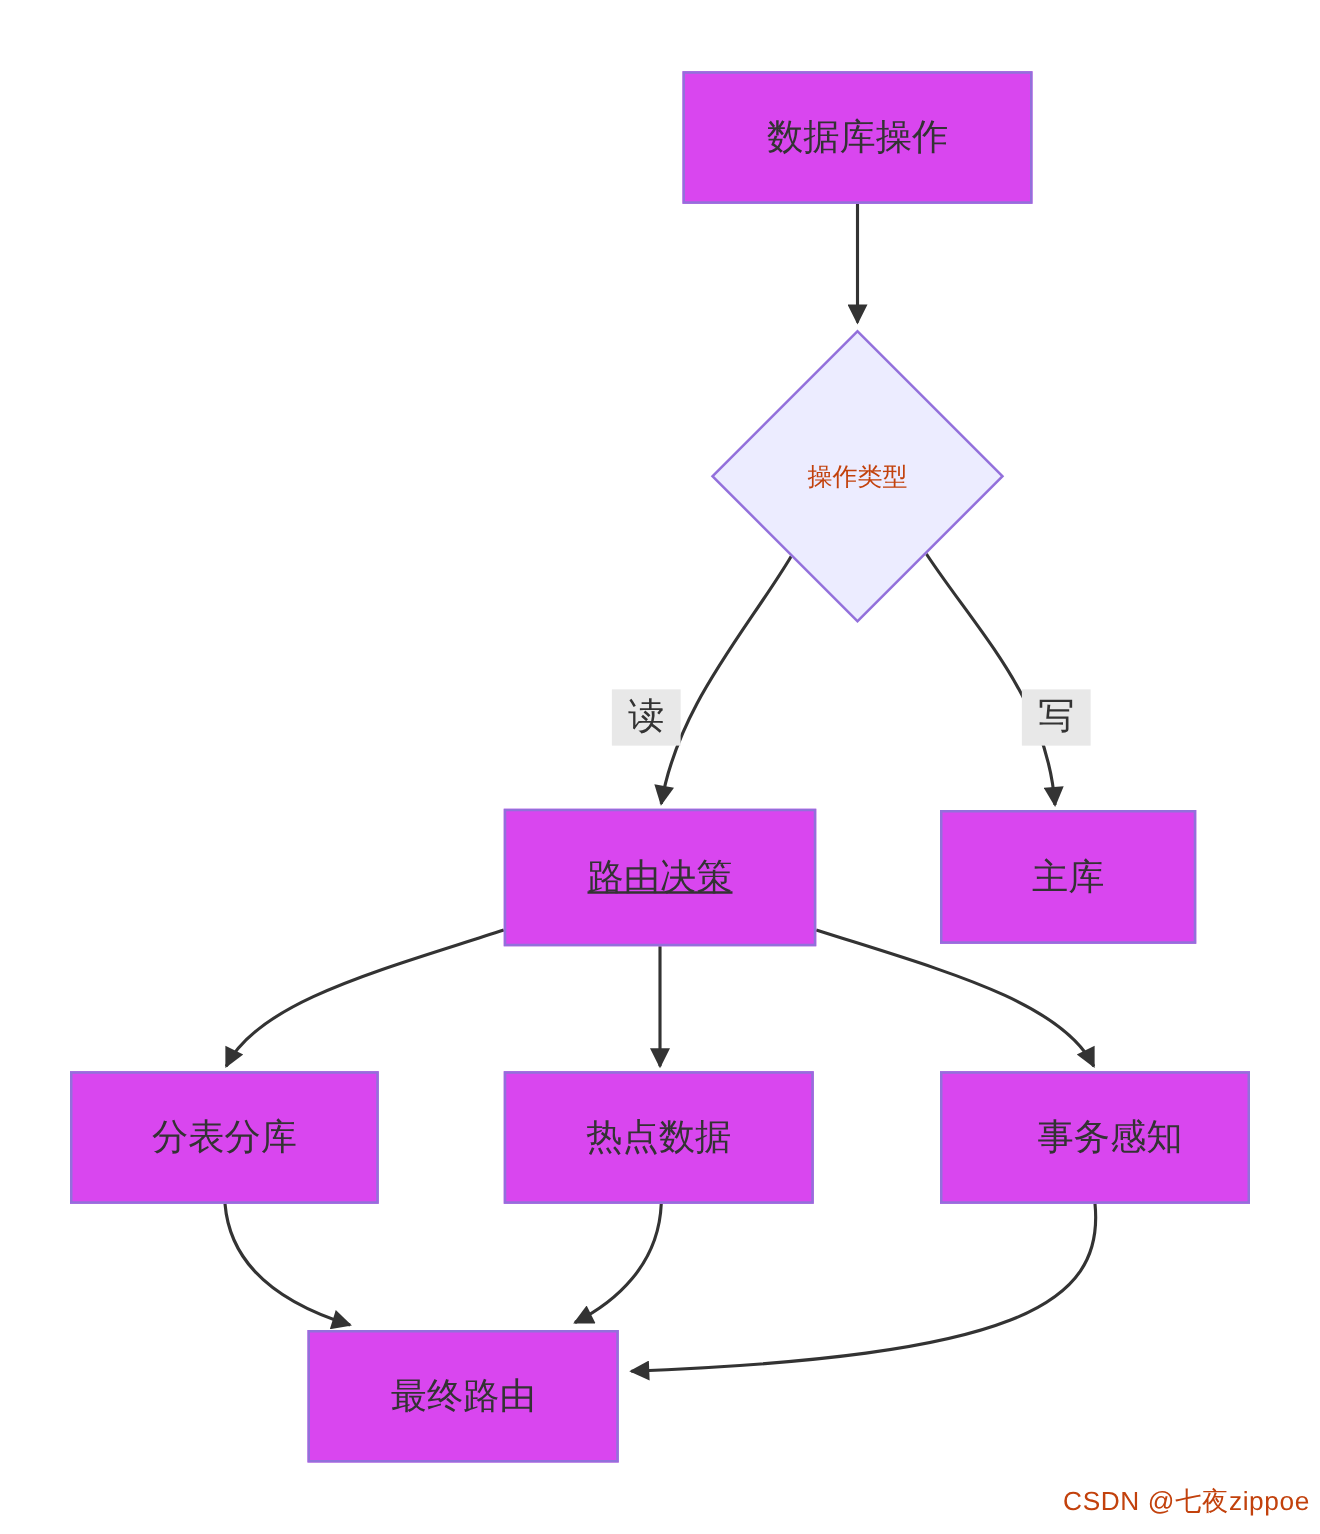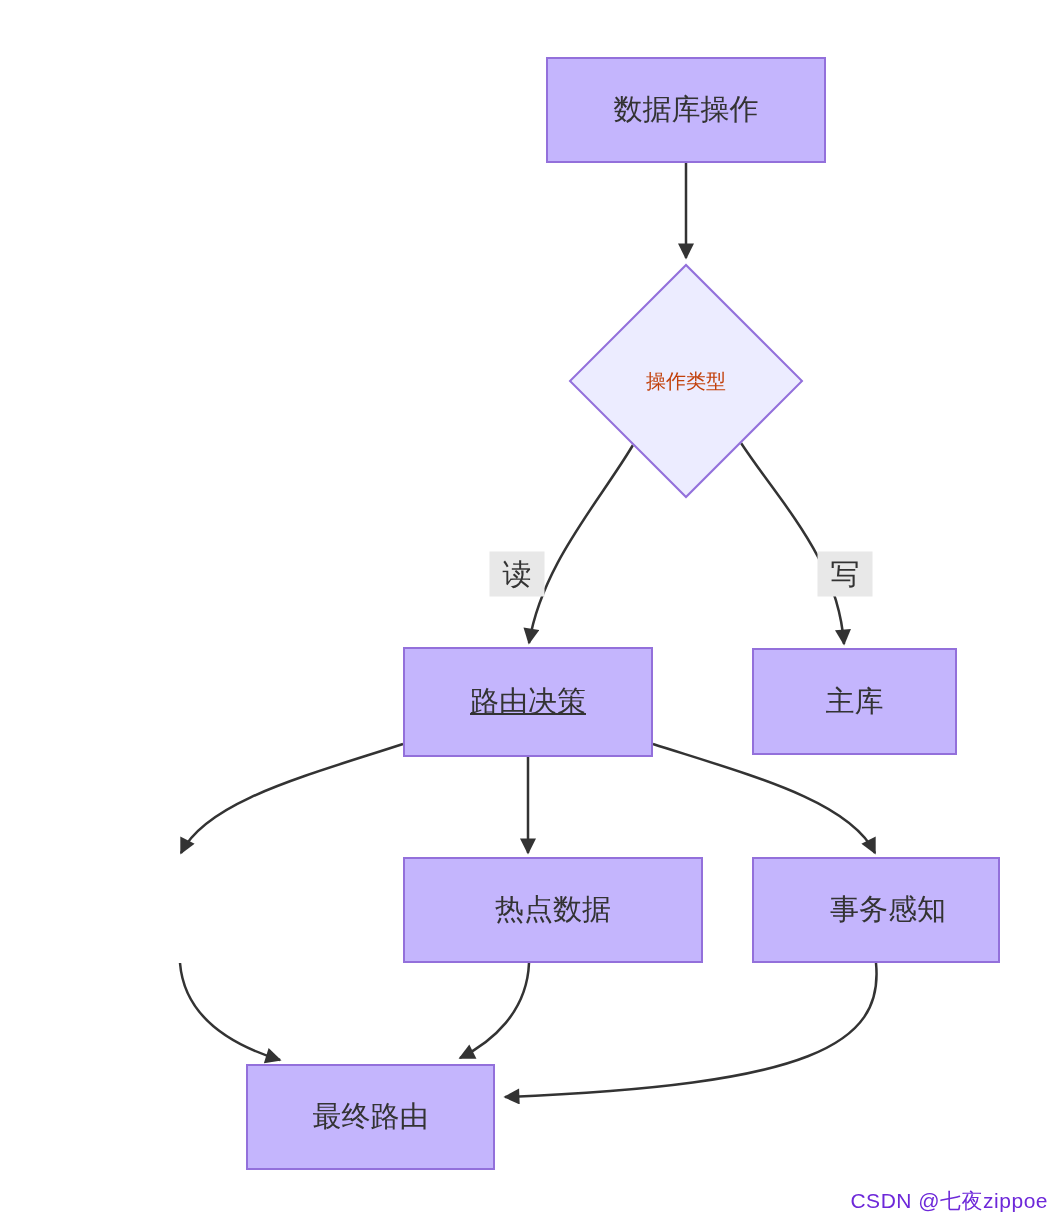--- a/index.html
+++ b/index.html
@@ -3,21 +3,21 @@
 <meta charset="utf-8">
 <style>
   * { box-sizing: border-box; }
   html, body { margin: 0; padding: 0; background: #ffffff; }
   body { width: 1056px; height: 1227px; font-family: "Liberation Sans", "DejaVu Sans", sans-serif; }
   .canvas { position: relative; width: 1056px; height: 1227px; background: #ffffff; overflow: hidden; }
   .edges { position: absolute; left: 0; top: 0; }
   .edge-path { fill: none; stroke: #333333; stroke-width: 2.5px; }
   .node {
     position: absolute;
-    background: #c4b5fd;
+    background: #d946ef;
     border: 2.5px solid #9370DB;
     color: #333333;
     font-size: 29px;
     display: flex;
     align-items: center;
     justify-content: center;
     text-align: left;
   }
   .diamond {
     position: absolute;
@@ -46,21 +46,21 @@
     line-height: 1;
     padding: 8px 13px;
     white-space: nowrap;
   }
   .edge-label.read { left: 517px; top: 574px; }
   .edge-label.write { left: 845px; top: 574px; }
   .watermark {
     position: absolute;
     right: 8px;
     bottom: 12px;
-    color: #6d28d9;
+    color: #c2410c;
     font-size: 21px;
     letter-spacing: 0.5px;
   }
 </style>
 </head>
 <body>
 
 <div class="canvas">
 
   <svg class="edges" width="1056" height="1227" viewBox="0 0 1056 1227">
@@ -85,22 +85,23 @@
   <div class="diamond"></div>
   <div class="diamond-label">操作类型</div>
 
   <div class="edge-label read">读</div>
   <div class="edge-label write">写</div>
 
   <div class="node" style="left:403px; top:647px; width:250px; height:110px;text-decoration:underline;">路由决策</div>
 
   <div class="node" style="left:752px; top:648px; width:205px; height:107px;">主库</div>
 
+  <div class="node" style="left:56px; top:857px; width:247px; height:106px;">分表分库</div>
 
-  <div class="node" style="left:403px; top:857px; width:300px; height:106px;">热点数据</div>
+  <div class="node" style="left:403px; top:857px; width:248px; height:106px;">热点数据</div>
 
   <div class="node" style="left:752px; top:857px; width:248px; height:106px;padding-left:24px;">事务感知</div>
 
   <div class="node" style="left:246px; top:1064px; width:249px; height:106px;">最终路由</div>
 
   <div class="watermark">CSDN @七夜zippoe</div>
 
 </div>
 
 </body></html>

